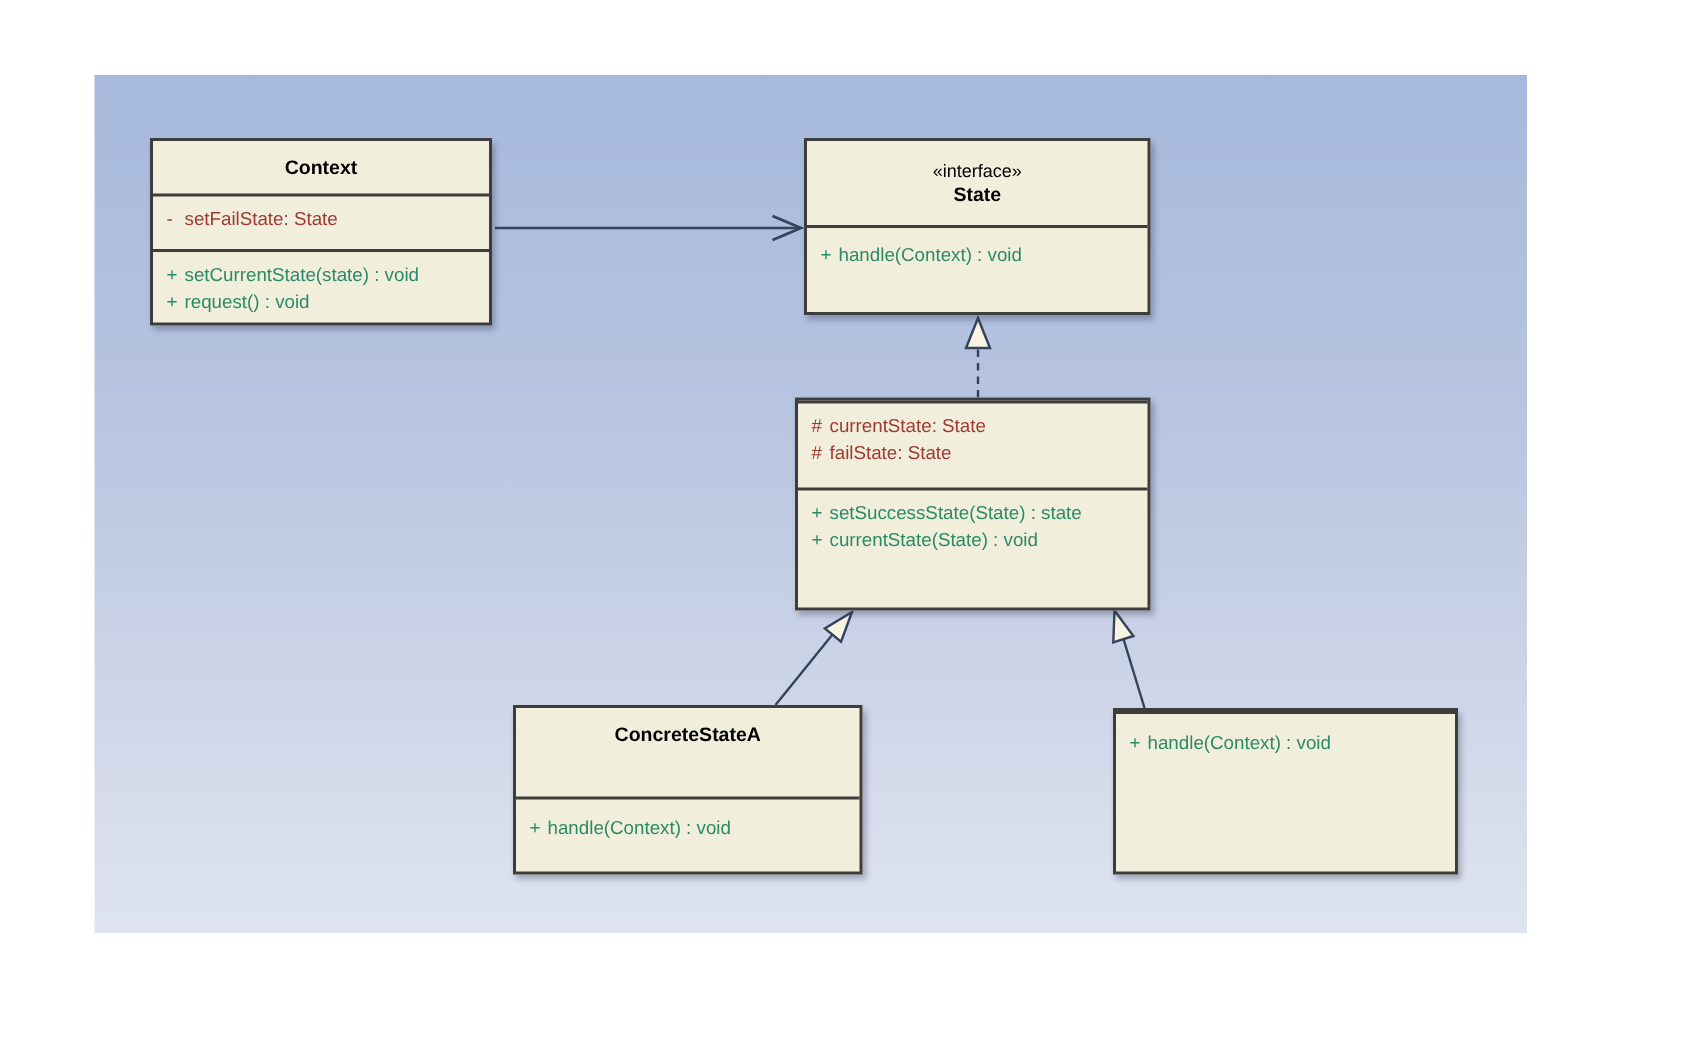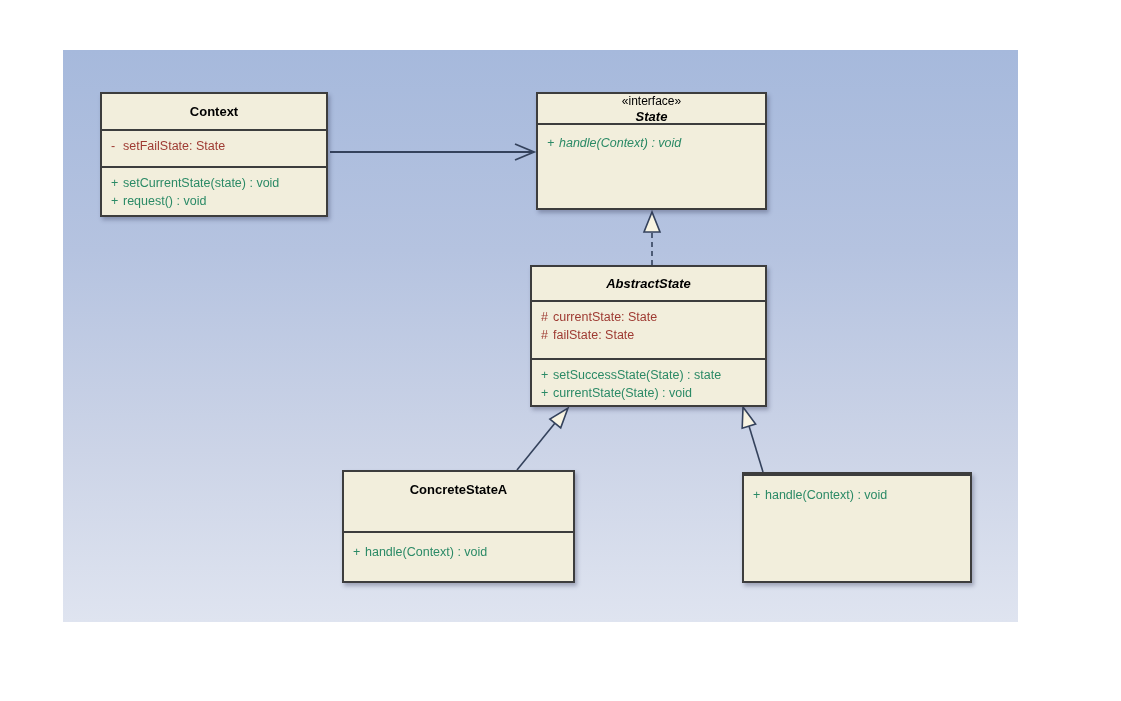--- a/index.html
+++ b/index.html
@@ -47,21 +47,21 @@
     justify-content: center;
     font-size: 13px;
     font-weight: bold;
     color: #000000;
     line-height: 16px;
   }
   .uml-title .stereotype {
     font-weight: normal;
     font-size: 12px;
   }
-  .italic { font-style: italic; }
+  .italic { }
 
   .uml-section {
     border-top: 2px solid #3d3d3d;
     padding-top: 6px;
   }
 
   .row {
     display: flex;
     align-items: baseline;
     font-size: 12.5px;
@@ -75,21 +75,21 @@
   .attr-text { color: #9e3a32; }
   .method-text { color: #2b8a66; }
 
   
   #box-context  { left: 37px;  top: 42px;  width: 228px; height: 125px; }
   #box-context .uml-title   { height: 35px; }
   #box-context .attrs       { height: 37px; }
   #box-context .methods     { flex: 1; }
 
   #box-state    { left: 473px; top: 42px;  width: 231px; height: 118px; }
-  #box-state .uml-title     { height: 29px; }
+  #box-state .uml-title     { height: 56px; }
   #box-state .methods       { flex: 1; padding-top: 9px; }
 
   #box-abstract { left: 467px; top: 215px; width: 237px; height: 142px; }
   #box-abstract .uml-title  { height: 33px; }
   #box-abstract .attrs      { height: 58px; }
   #box-abstract .methods    { flex: 1; }
 
   #box-concrete-a { left: 279px; top: 420px; width: 233px; height: 113px; gap: 24px; }
   #box-concrete-a .uml-title { height: 35px; }
   #box-concrete-a .methods   { flex: 1; padding-top: 10px; }
@@ -156,23 +156,20 @@
       </div>
       <div class="uml-section methods">
         <div class="row italic">
           <span class="vis method-text">+</span>
           <span class="method-text">handle(Context) : void</span>
         </div>
       </div>
     </div>
 
     <div class="uml-class" id="box-abstract">
-      <div class="uml-title">
-        <span class="italic">AbstractState</span>
-      </div>
       <div class="uml-section attrs">
         <div class="row">
           <span class="vis attr-text">#</span>
           <span class="attr-text">currentState: State</span>
         </div>
         <div class="row">
           <span class="vis attr-text">#</span>
           <span class="attr-text">failState: State</span>
         </div>
       </div>

